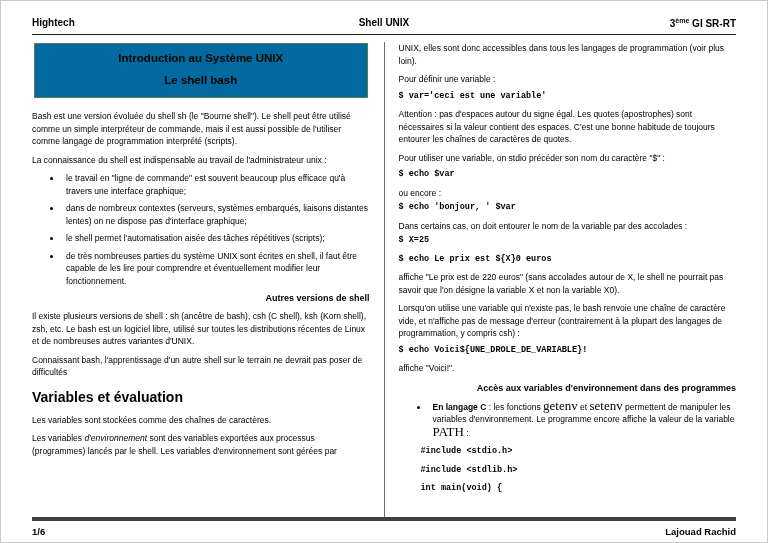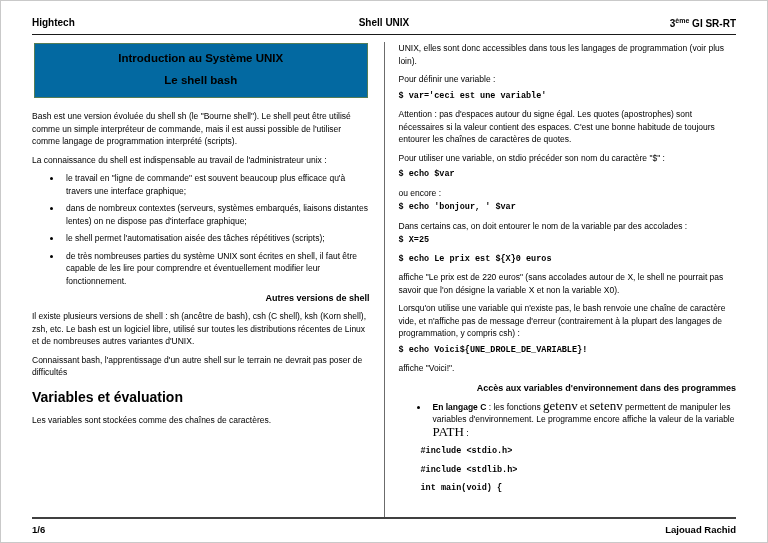--- a/index.html
+++ b/index.html
@@ -46,21 +46,21 @@
   .title-box{
     background:#d8f1cf;
     border:1px solid #567d56;
     text-align:center;
     padding:8px 6px 11px 6px;
     margin:1px 2px 12px 2px;
   }
   .tb1{ font-size:11.5px; font-weight:bold; margin-bottom:10px; }
   .tb2{ font-size:11.5px; font-weight:bold; }
   
-  .footer{ border-top:2px solid #404040; display:flex; justify-content:space-between; align-items:flex-start; padding-top:5px; height:25px; font-size:9.5px; font-weight:bold; }
+  .footer{ border-top:4px solid #404040; display:flex; justify-content:space-between; align-items:flex-start; padding-top:5px; height:25px; font-size:9.5px; font-weight:bold; }
 </style>
 </head>
 <body>
 
 <div class="page">
 
   <div class="header">
     <span class="h-left">Hightech</span>
     <span class="h-center">Shell UNIX</span>
     <span class="h-right"><span>3</span><sup>ème</sup><span> GI SR-RT</span></span>
@@ -79,20 +79,21 @@
         <li>le travail en "ligne de commande" est souvent beaucoup plus efficace qu'à travers une interface graphique;</li>
         <li>dans de nombreux contextes (serveurs, systèmes embarqués, liaisons distantes lentes) on ne dispose pas d'interface graphique;</li>
         <li>le shell permet l'automatisation aisée des tâches répétitives (scripts);</li>
         <li>de très nombreuses parties du système UNIX sont écrites en shell, il faut être capable de les lire pour comprendre et éventuellement modifier leur fonctionnement.</li>
       </ul>
       <div class="doc-h3">Autres versions de shell</div>
       <p>Il existe plusieurs versions de shell : sh (ancêtre de bash), csh (C shell), ksh (Korn shell), zsh, etc. Le bash est un logiciel libre, utilisé sur toutes les distributions récentes de Linux et de nombreuses autres variantes d'UNIX.</p>
       <p class="mb10">Connaissant bash, l'apprentissage d'un autre shell sur le terrain ne devrait pas poser de difficultés</p>
       <div class="section-title">Variables et évaluation</div>
       <p>Les variables sont stockées comme des chaînes de caractères.</p>
+      <p><span>Les variables </span><span class="it">d'environnement</span><span> sont des variables exportées aux processus (programmes) lancés par le shell. Les variables d'environnement sont gérées par</span></p>
     </div>
 
     <div class="divider"></div>
 
     <div class="col col-right">
       <p>UNIX, elles sont donc accessibles dans tous les langages de programmation (voir plus loin).</p>
       <p class="mb4">Pour définir une variable :</p>
       <div class="code">$ var='ceci est une variable'</div>
       <p>Attention : pas d'espaces autour du signe égal. Les quotes (apostrophes) sont nécessaires si la valeur contient des espaces. C'est une bonne habitude de toujours entourer les chaînes de caractères de quotes.</p>
       <p class="mb4">Pour utiliser une variable, on stdio précéder son nom du caractère "$" :</p>

